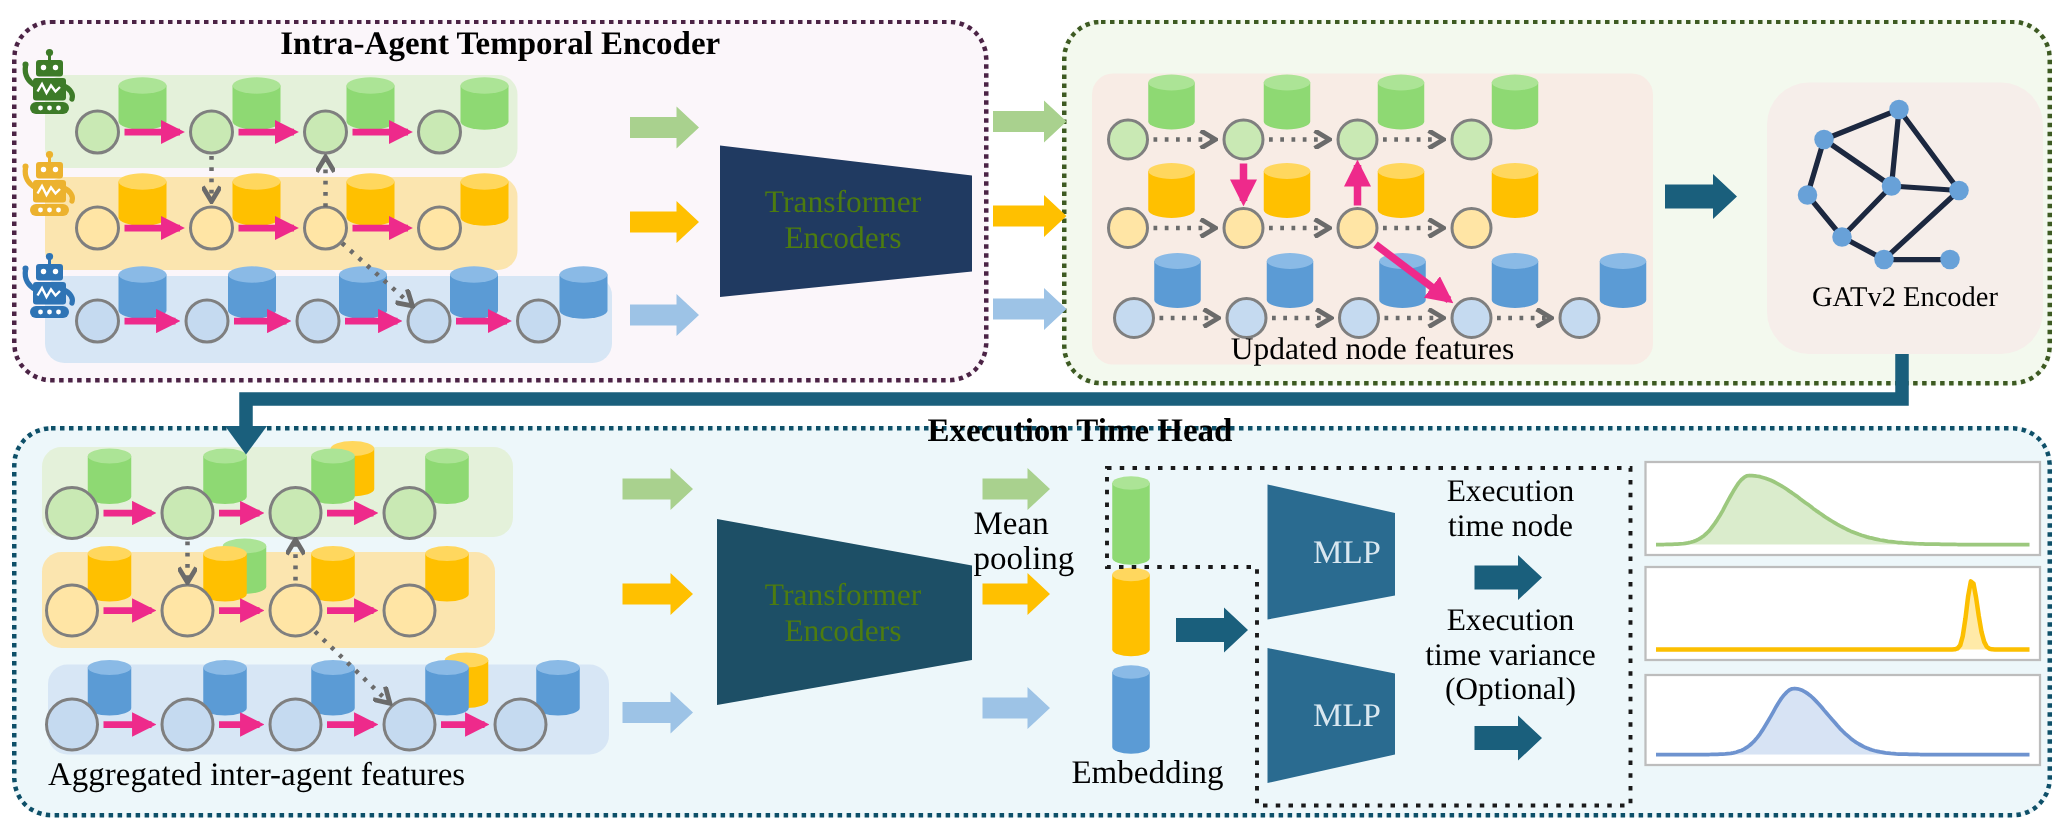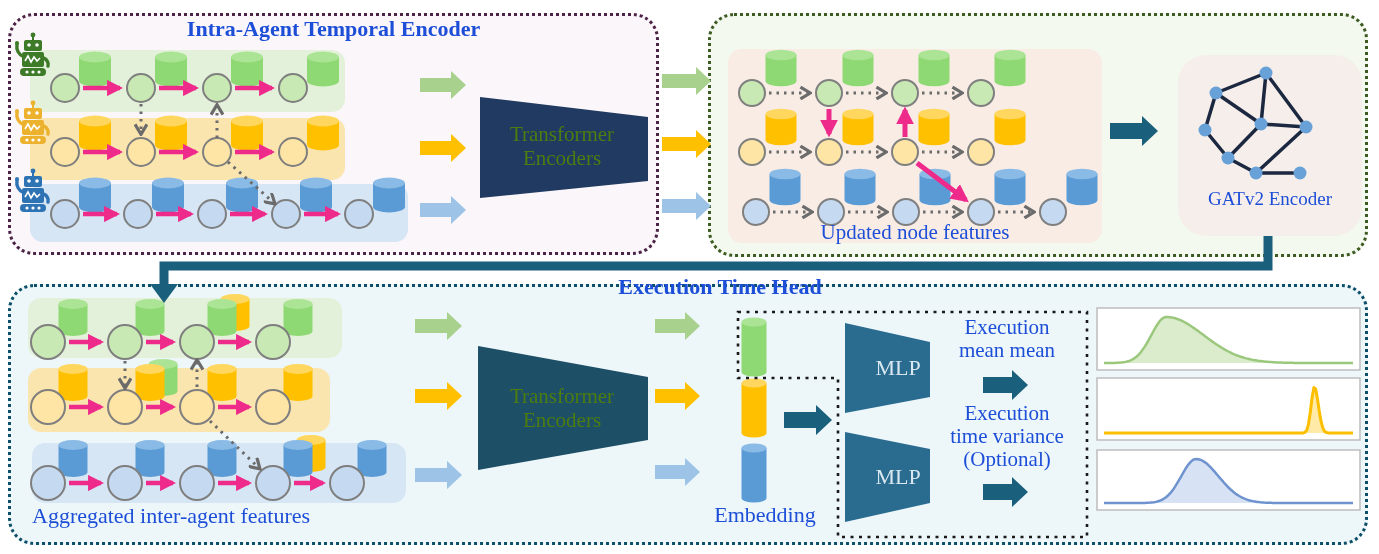--- a/index.html
+++ b/index.html
@@ -5,21 +5,21 @@
   html,body{margin:0;padding:0;background:#fff;}
   #stage{position:relative;width:1379px;height:554px;background:#ffffff;overflow:hidden;
          font-family:"Liberation Serif","DejaVu Serif",serif;}
   .bigbox{position:absolute;box-sizing:border-box;border-radius:26px;z-index:1;}
   #box-intra{left:8px;top:13px;width:651px;height:242px;background:#fbf6fa;border:3px dotted #4b2345;}
   #box-inter{left:708px;top:13px;width:660px;height:244px;background:#f3f9ee;border:3px dotted #3d5a22;}
   #box-head{left:8px;top:284px;width:1360px;height:261px;background:#edf7fa;border:3px dotted #0d4f68;}
   #inner-pink{position:absolute;left:728px;top:49px;width:374px;height:194px;background:#f8ece5;border-radius:14px;z-index:2;}
   #gat-box{position:absolute;left:1178px;top:55px;width:184px;height:181px;background:#f6eeea;border-radius:28px;z-index:2;}
   #diagram{position:absolute;left:0;top:0;z-index:5;}
-  .lbl{position:absolute;z-index:10;color:#1d4ed8;line-height:1.1;}
+  .lbl{position:absolute;z-index:10;color:#000000;line-height:1.1;}
   .title{font-weight:bold;font-size:22px;text-align:center;}
   #t-intra{left:8px;top:17px;width:651px;}
   #t-inter{left:708px;top:17px;width:660px;}
   #t-head{left:560px;top:275px;width:320px;}
   .trap-label{color:#4d7c0f;text-align:center;font-size:21px;line-height:1.15;}
   #t-trans1{left:492px;top:122px;width:140px;}
   #t-trans2{left:492px;top:384px;width:140px;}
   #l-updated{left:760px;top:221px;width:310px;text-align:center;font-size:21px;}
   #l-gat{left:1180px;top:189px;width:180px;text-align:center;font-size:19px;}
   #l-agg{left:32px;top:504px;width:420px;font-size:22px;}
@@ -425,25 +425,29 @@
     <span class="ln">Encoders</span>
   </div>
   <div class="lbl trap-label" id="t-trans2">
     <span class="ln">Transformer</span>
     <span class="ln">Encoders</span>
   </div>
 
   <div class="lbl" id="l-updated">Updated node features</div>
   <div class="lbl" id="l-gat">GATv2 Encoder</div>
   <div class="lbl" id="l-agg">Aggregated inter-agent features</div>
+  <div class="lbl" id="l-mean">
+    <span class="ln">Mean</span>
+    <span class="ln">pooling</span>
+  </div>
   <div class="lbl" id="l-emb">Embedding</div>
   <div class="lbl mlp-label" id="l-mlp1">MLP</div>
   <div class="lbl mlp-label" id="l-mlp2">MLP</div>
   <div class="lbl" id="l-execmean">
     <span class="ln">Execution</span>
-    <span class="ln">mean mean</span>
+    <span class="ln">time node</span>
   </div>
   <div class="lbl" id="l-execvar">
     <span class="ln">Execution</span>
     <span class="ln">time variance</span>
     <span class="ln">(Optional)</span>
   </div>
 </div>
 
 </body></html>

